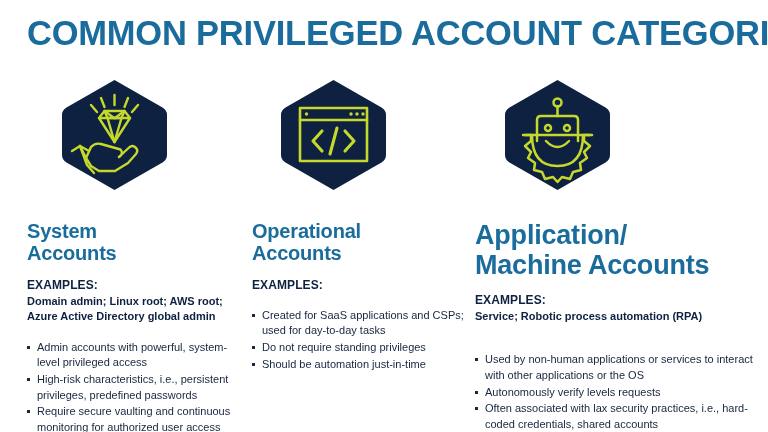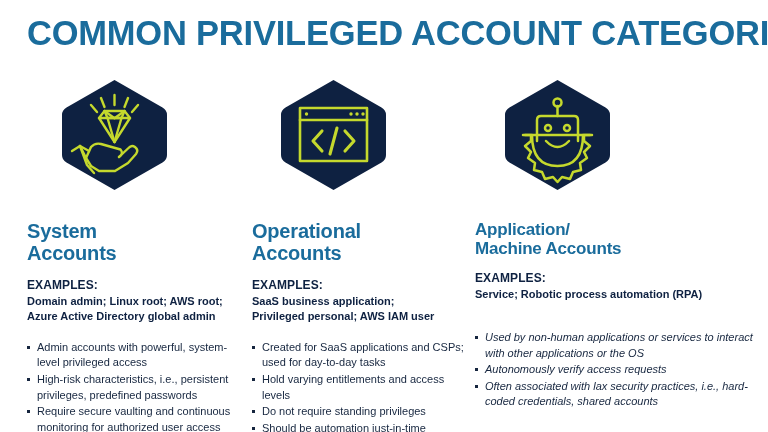--- a/index.html
+++ b/index.html
@@ -80,21 +80,21 @@
   
   .heading {
     margin-top: 28px;
     font-size: 20px;
     font-weight: bold;
     color: #1a6c9c;
     line-height: 1.12;
     letter-spacing: -0.2px;
     white-space: pre-line;
   }
-  .col-2 .heading { font-size: 17px; }
+  .col-2 .heading { font-size: 27px; }
 
   
   .examples-label {
     margin-top: 13px;
     font-size: 12px;
     font-weight: bold;
     color: #0e2141;
     letter-spacing: 0.1px;
   }
   .examples-text {
@@ -108,21 +108,21 @@
 
   
   .bullets {
     margin: 0;
     padding: 0;
     list-style: none;
     margin-top: 14px;
   }
   .col-0 .bullets { margin-top: 16px; }
   .col-1 .bullets { margin-top: 16px; }
-  .col-2 .bullets { margin-top: 28px; font-style: italic; }
+  .col-2 .bullets { margin-top: 28px; }
   .bullet {
     position: relative;
     padding-left: 10px;
     font-size: 11px;
     color: #16263f;
     line-height: 1.42;
     margin-bottom: 1px;
   }
   .bullet .dot {
     position: absolute;
@@ -222,31 +222,25 @@
               <polyline points="68,53 77,63 68,73"></polyline>
               <line x1="60" y1="50" x2="53" y2="76"></line>
             </g>
           </svg>
         </div>
       </div>
 
       <div class="heading">Operational
 Accounts</div>
       <div class="examples-label">EXAMPLES:</div>
-      <div class="examples-text">SaaS business application;
-Privileged personal; AWS IAM user</div>
 
       <ul class="bullets">
         <li class="bullet">
           <span class="dot"></span>
           <span>Created for SaaS applications and CSPs; used for day-to-day tasks</span>
-        </li>
-        <li class="bullet">
-          <span class="dot"></span>
-          <span>Hold varying entitlements and access levels</span>
         </li>
         <li class="bullet">
           <span class="dot"></span>
           <span>Do not require standing privileges</span>
         </li>
         <li class="bullet">
           <span class="dot"></span>
           <span>Should be automation just-in-time</span>
         </li>
       </ul>
@@ -289,21 +283,21 @@
       <div class="examples-label">EXAMPLES:</div>
       <div class="examples-text">Service; Robotic process automation (RPA)</div>
 
       <ul class="bullets">
         <li class="bullet">
           <span class="dot"></span>
           <span>Used by non-human applications or services to interact with other applications or the OS</span>
         </li>
         <li class="bullet">
           <span class="dot"></span>
-          <span>Autonomously verify access requests</span>
+          <span>Autonomously verify levels requests</span>
         </li>
         <li class="bullet">
           <span class="dot"></span>
           <span>Often associated with lax security practices, i.e., hard-coded credentials, shared accounts</span>
         </li>
       </ul>
     </div>
 
   </div>
 </div>

